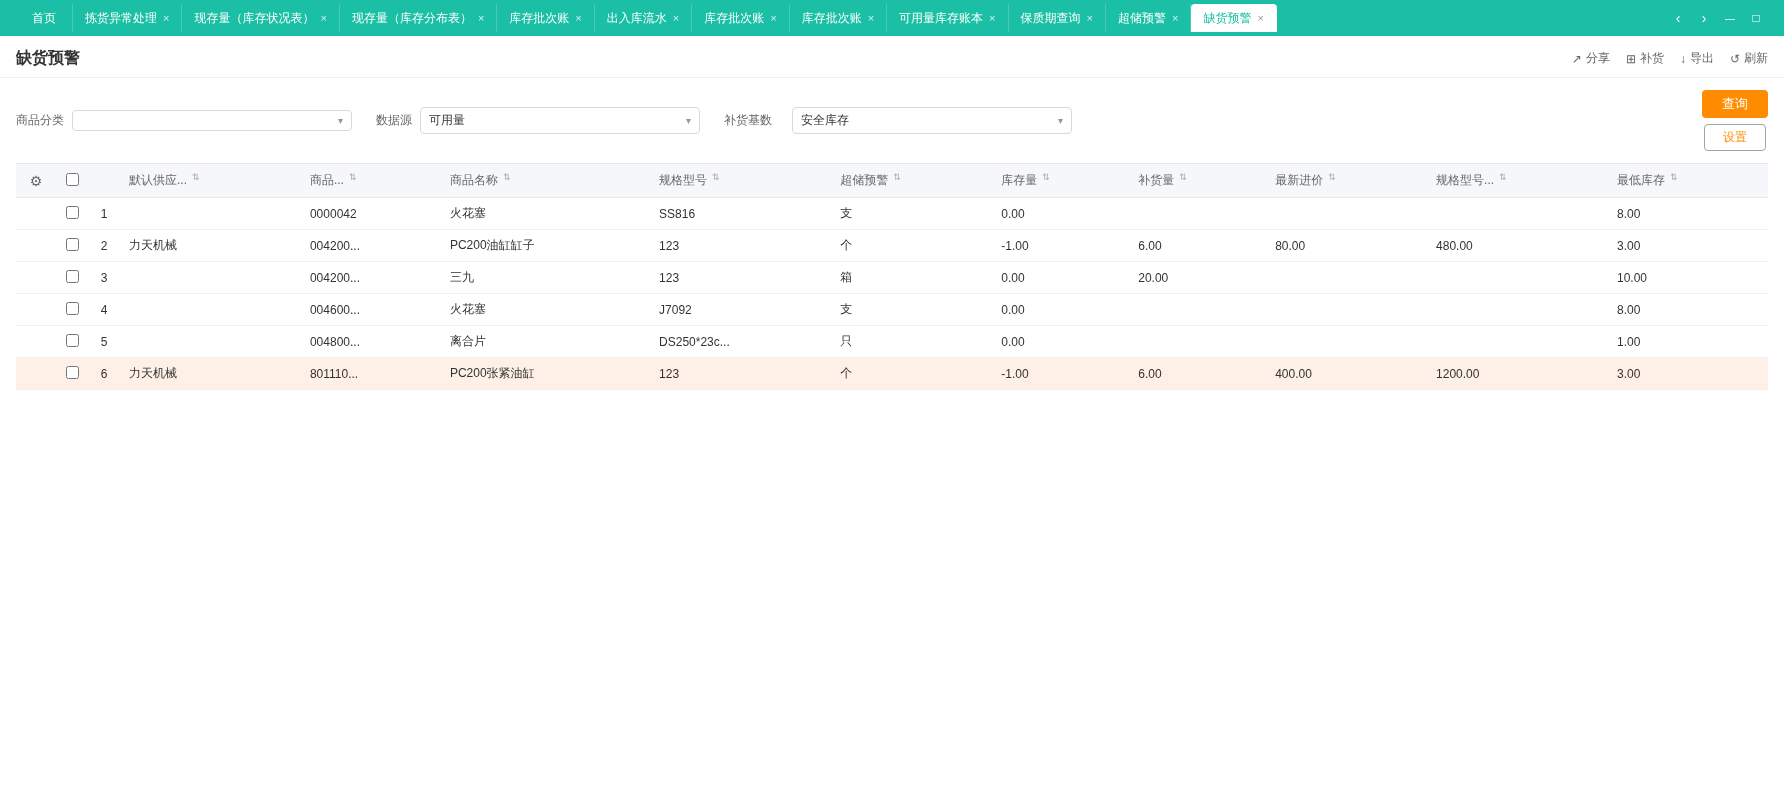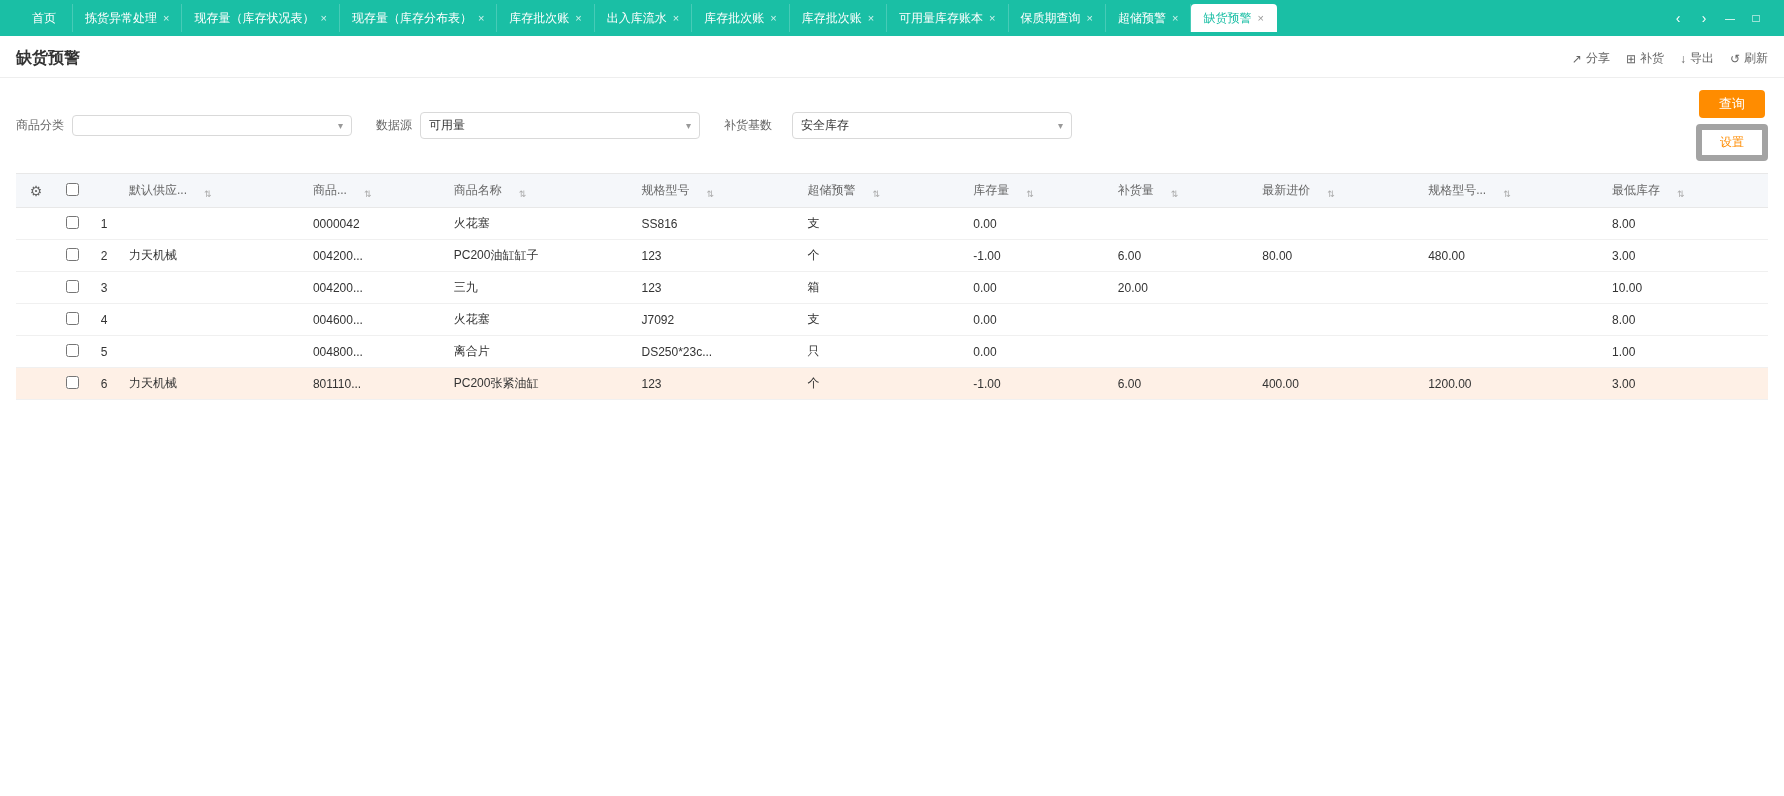--- a/index.html
+++ b/index.html
@@ -145,21 +145,21 @@
       color: #fff;
       border: none;
       border-radius: 4px;
       padding: 5px 20px;
       cursor: pointer;
       font-size: 13px;
     }
     .btn-settings {
       background: #fff;
       color: #ff8c00;
-      border: 6px solid #a3a3a3;
+      border: 1px solid #a3a3a3;
       border-radius: 4px;
       padding: 4px 18px;
       cursor: pointer;
       font-size: 12px;
     }
 
     
     .table-wrapper {
       padding: 0 16px;
     }
@@ -181,22 +181,22 @@
     .data-table td {
       padding: 7px 10px;
       border-bottom: 1px solid #f0f0f0;
       color: #333;
     }
     .data-table tr.highlighted td {
       background: #fef0e6;
     }
     .th-sortable {
       display: flex;
-      align-items: flex-end;
-      gap: 17px;
+      align-items: flex-start;
+      gap: 5px;
       cursor: pointer;
     }
     .sort-icon {
       color: #aaa;
       font-size: 9px;
     }
     .row-num {
       color: #666;
       text-align: center;
     }

